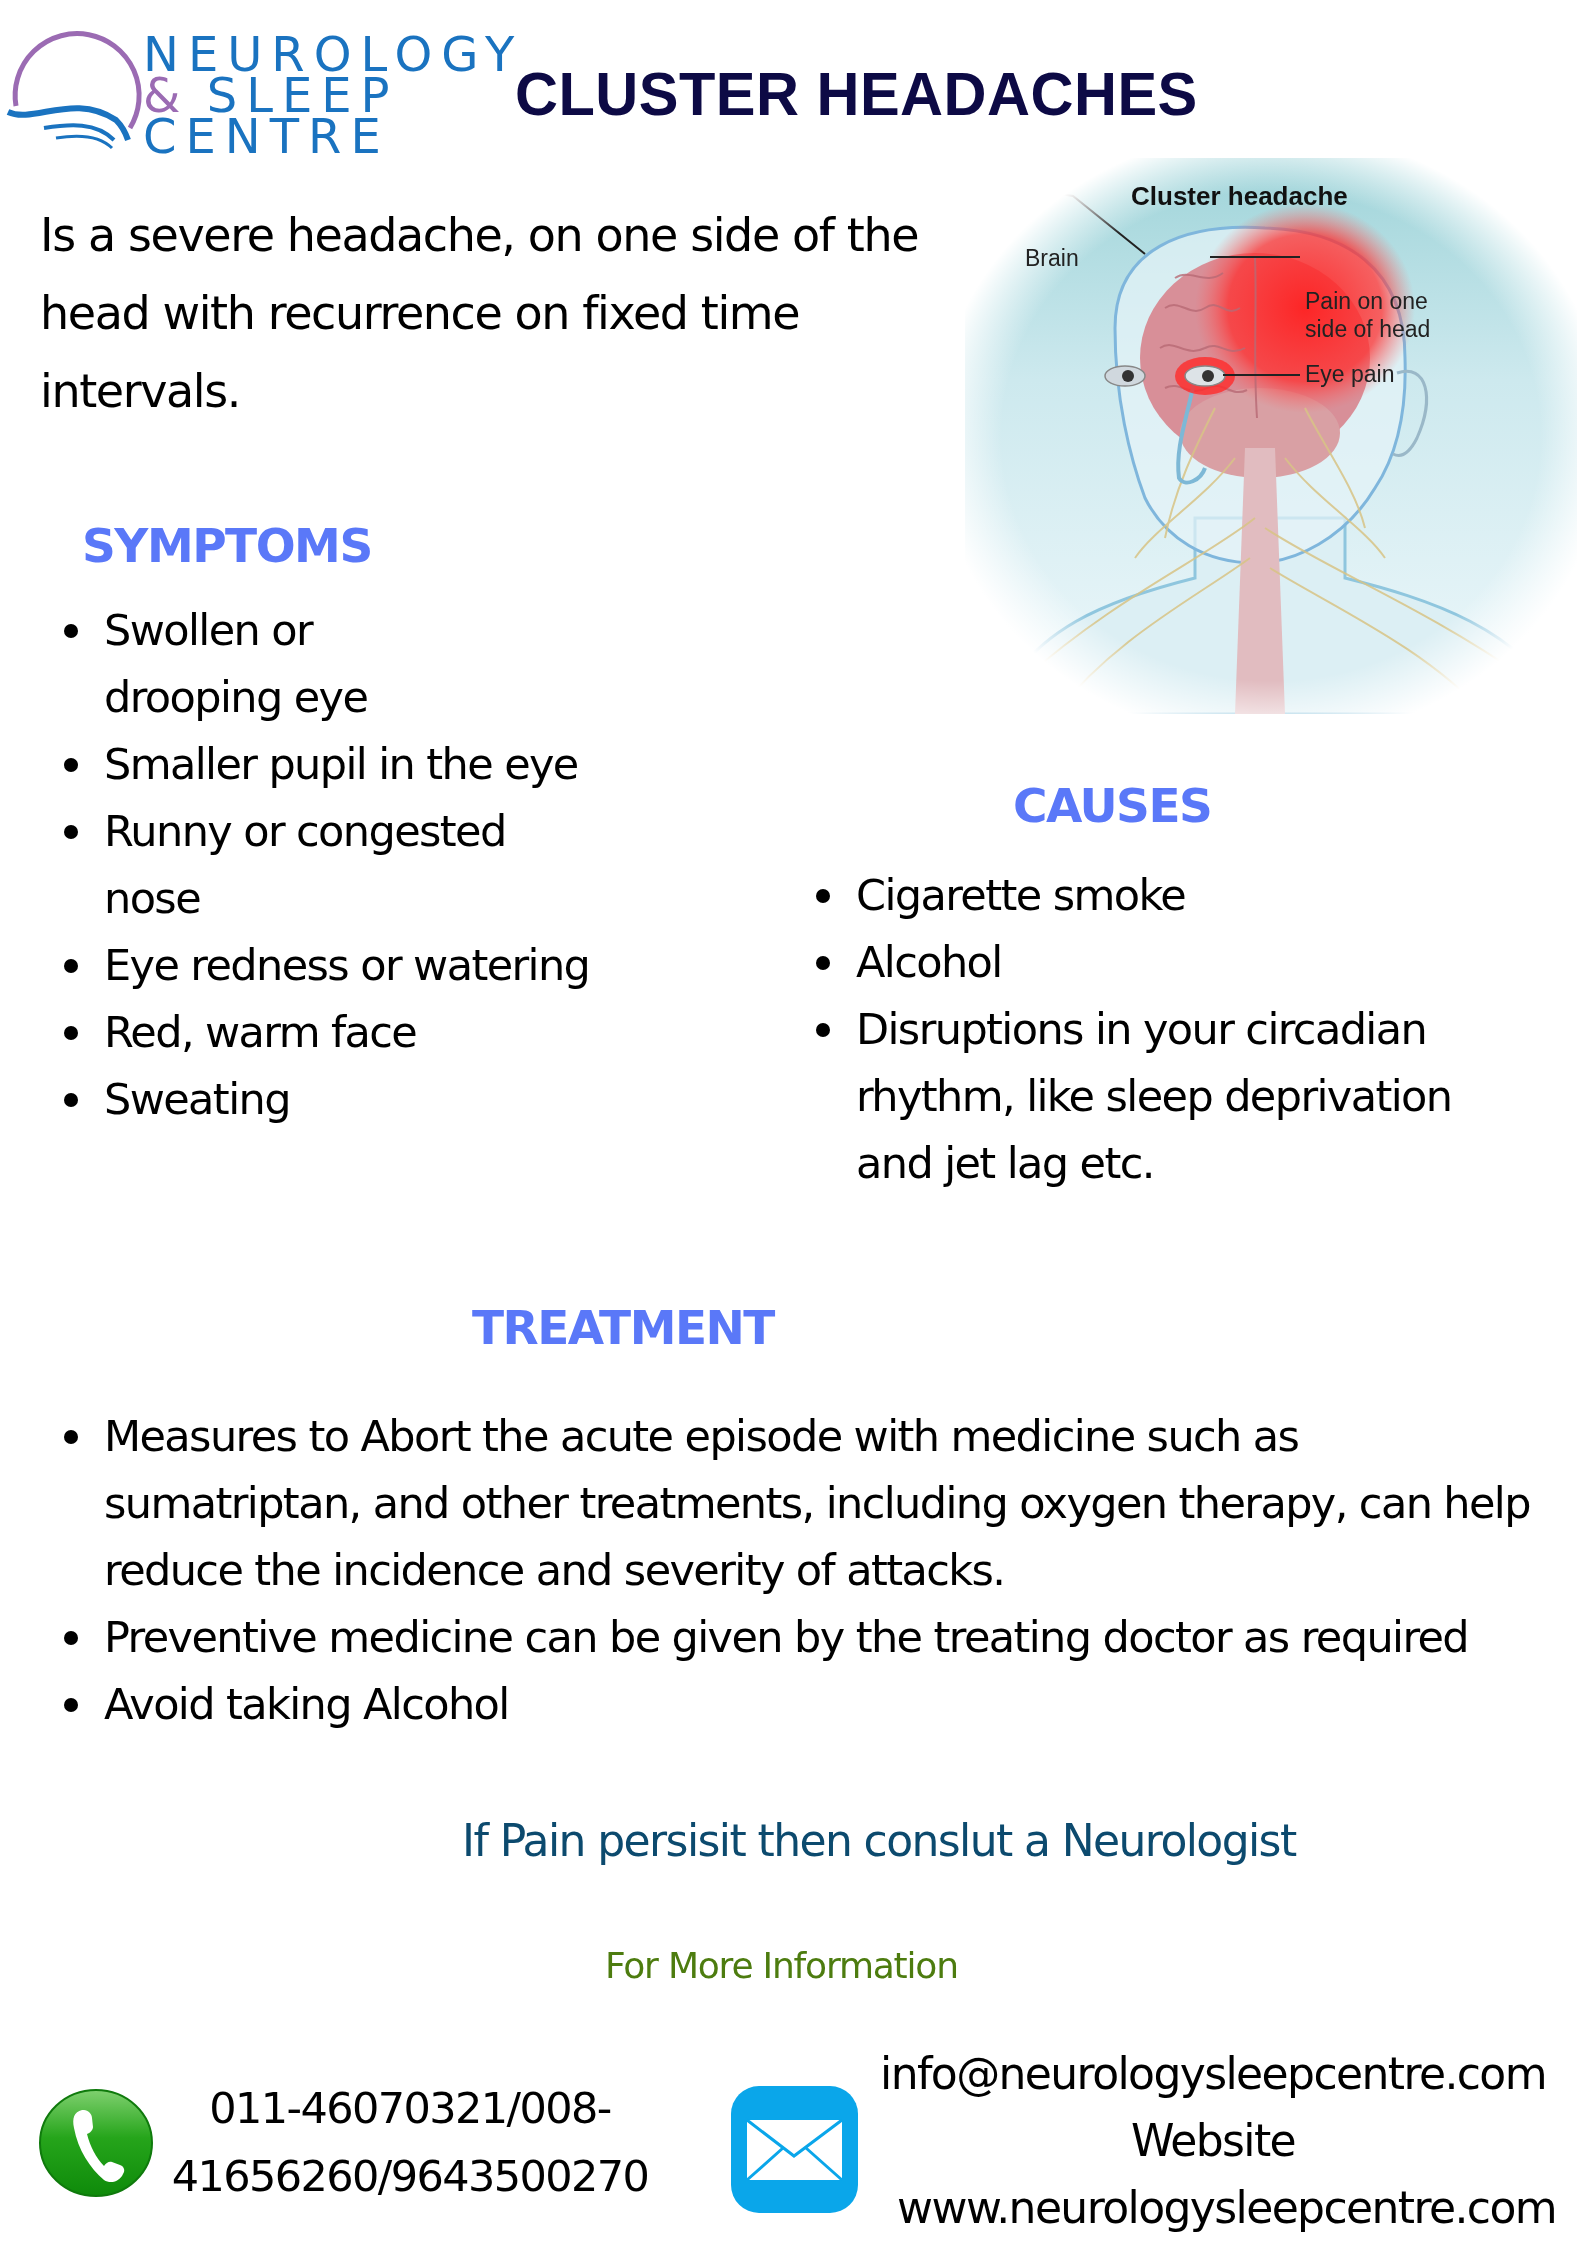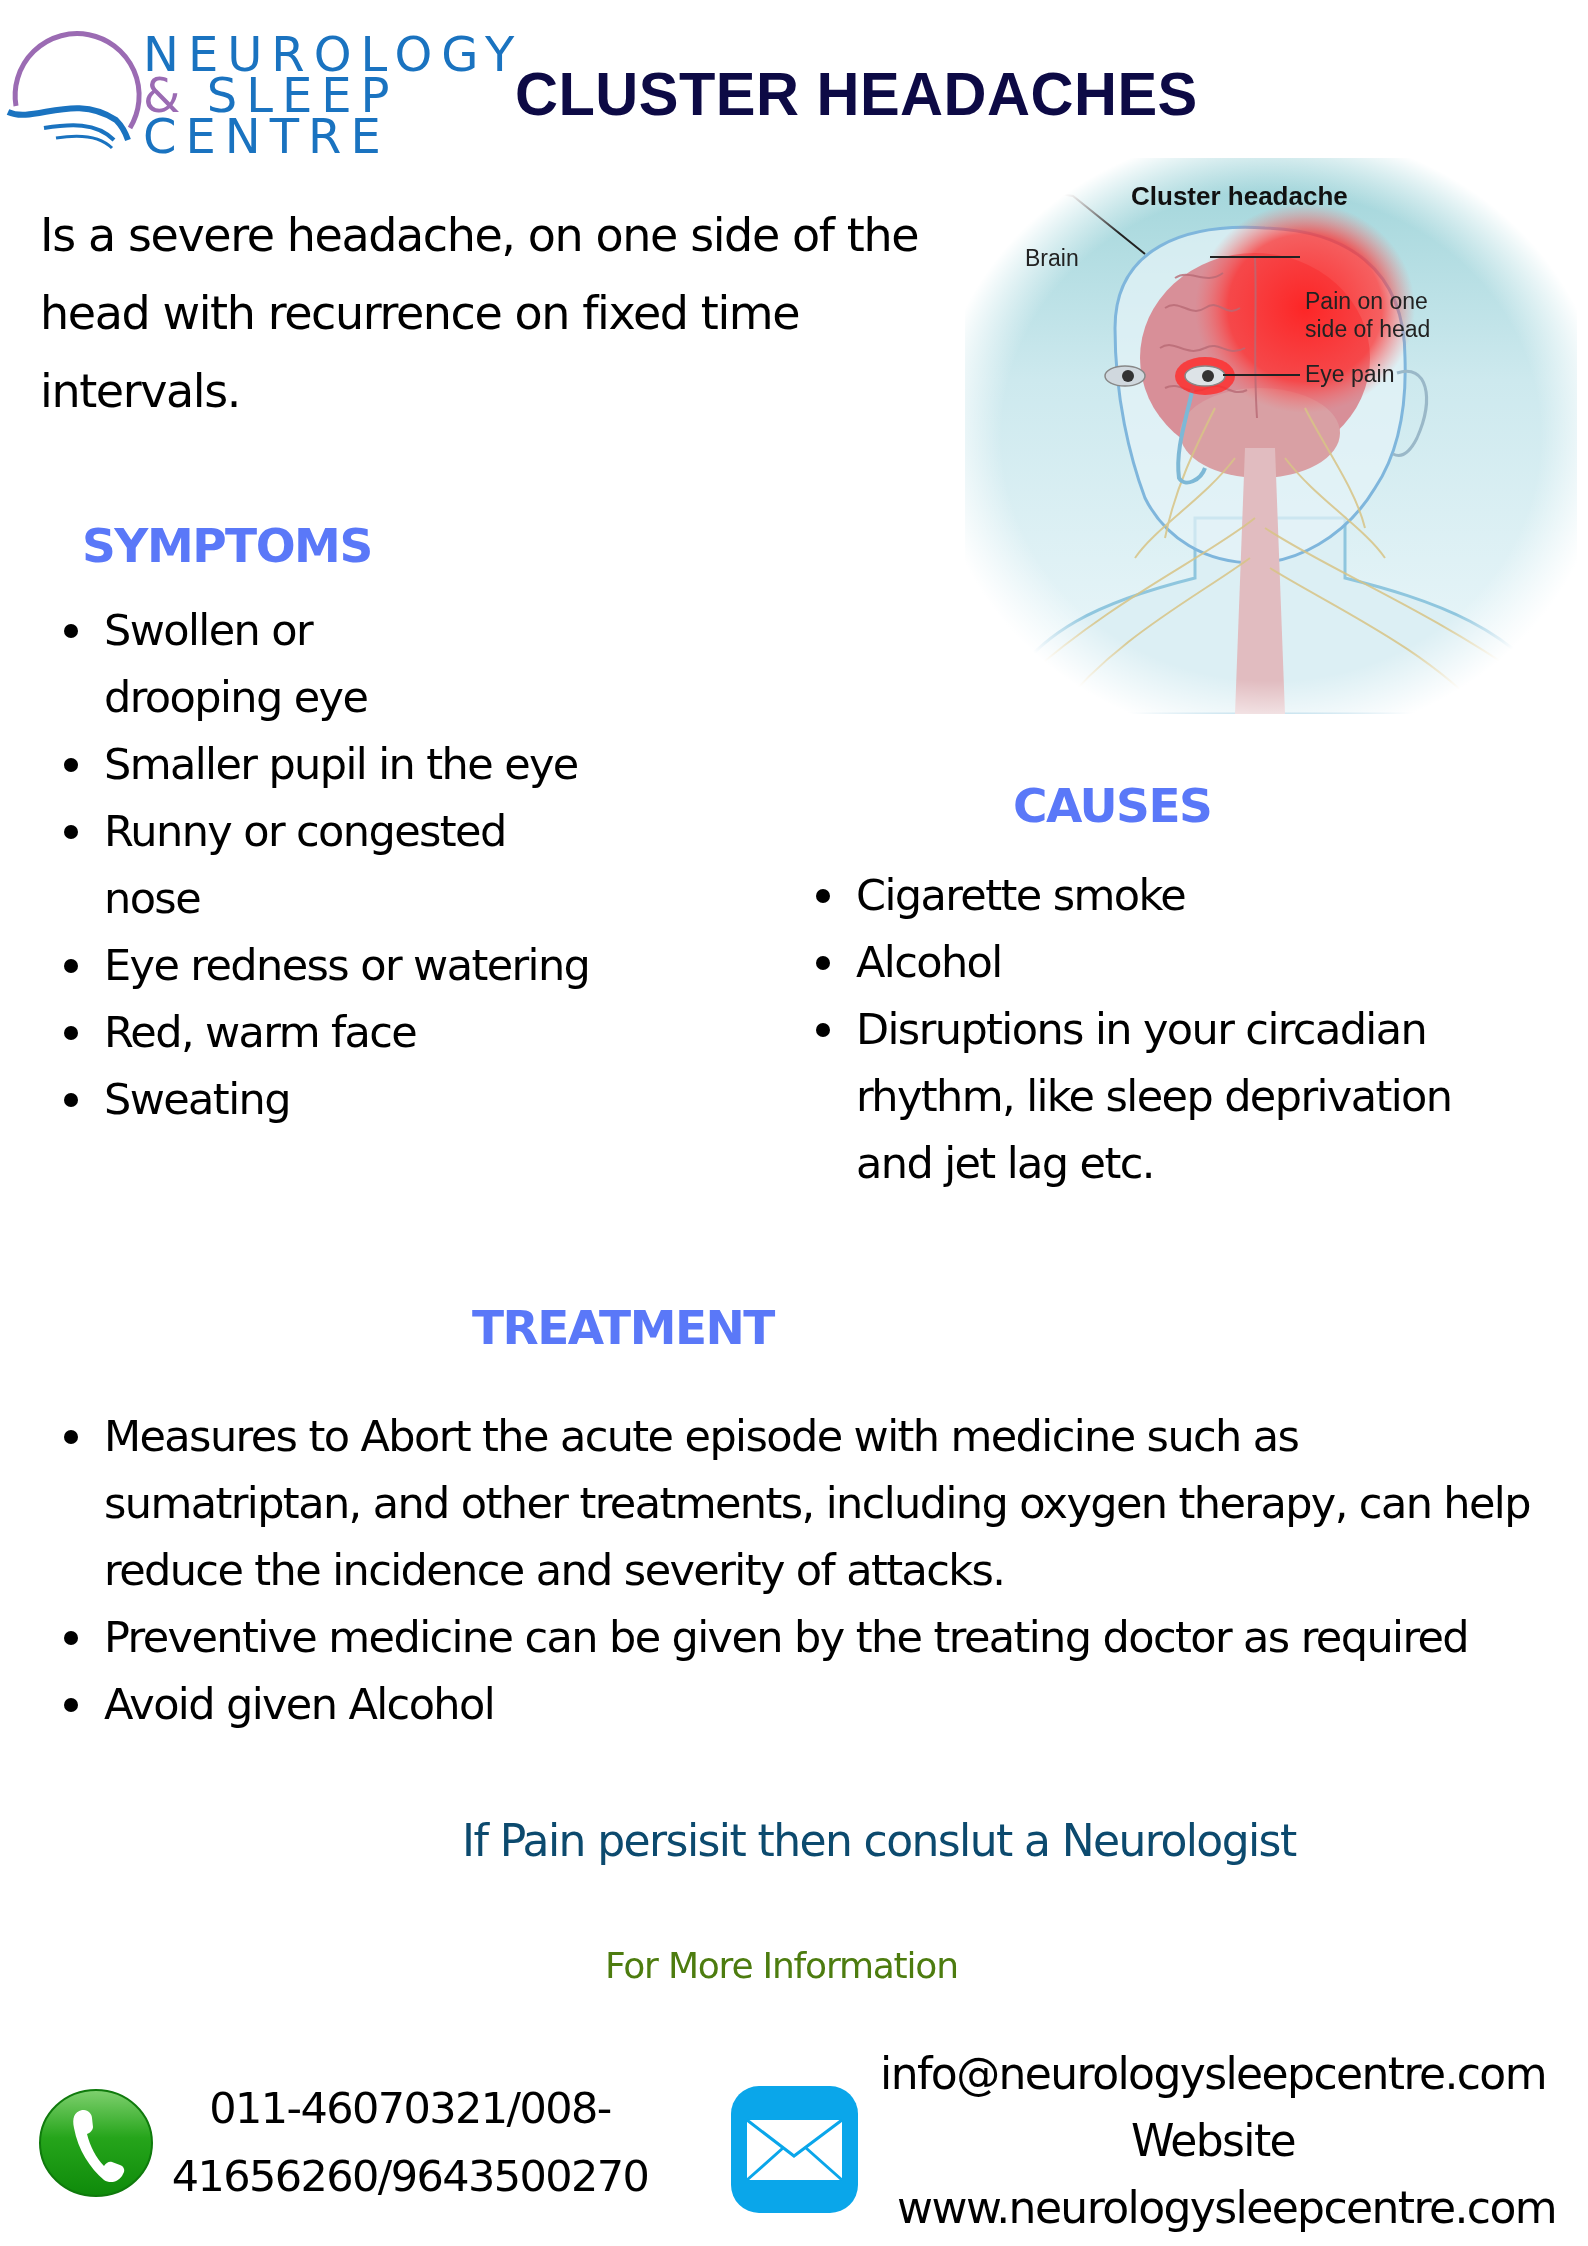--- a/index.html
+++ b/index.html
@@ -177,21 +177,21 @@
 <ul class="abs bl causes body-font">
   <li>Cigarette smoke</li>
   <li>Alcohol</li>
   <li style="width:640px">Disruptions in your circadian rhythm, like sleep deprivation and jet lag etc.</li>
 </ul>
 
 <div class="abs heading h-treatment">TREATMENT</div>
 <ul class="abs bl treatment body-font">
   <li style="width:1460px">Measures to Abort the acute episode with medicine such as sumatriptan, and other treatments, including oxygen therapy, can help reduce the incidence and severity of attacks.</li>
   <li>Preventive medicine can be given by the treating doctor as required</li>
-  <li>Avoid given Alcohol</li>
+  <li>Avoid taking Alcohol</li>
 </ul>
 
 <div class="abs warning body-font">If Pain persisit then conslut a Neurologist</div>
 
 <div class="abs more-info body-font">For More Information</div>
 
 <svg class="abs phone-icon" viewBox="0 0 116 110">
   <defs>
     <linearGradient id="pg" x1="0" y1="0" x2="0" y2="1">
       <stop offset="0%" stop-color="#7fd06f"></stop>

